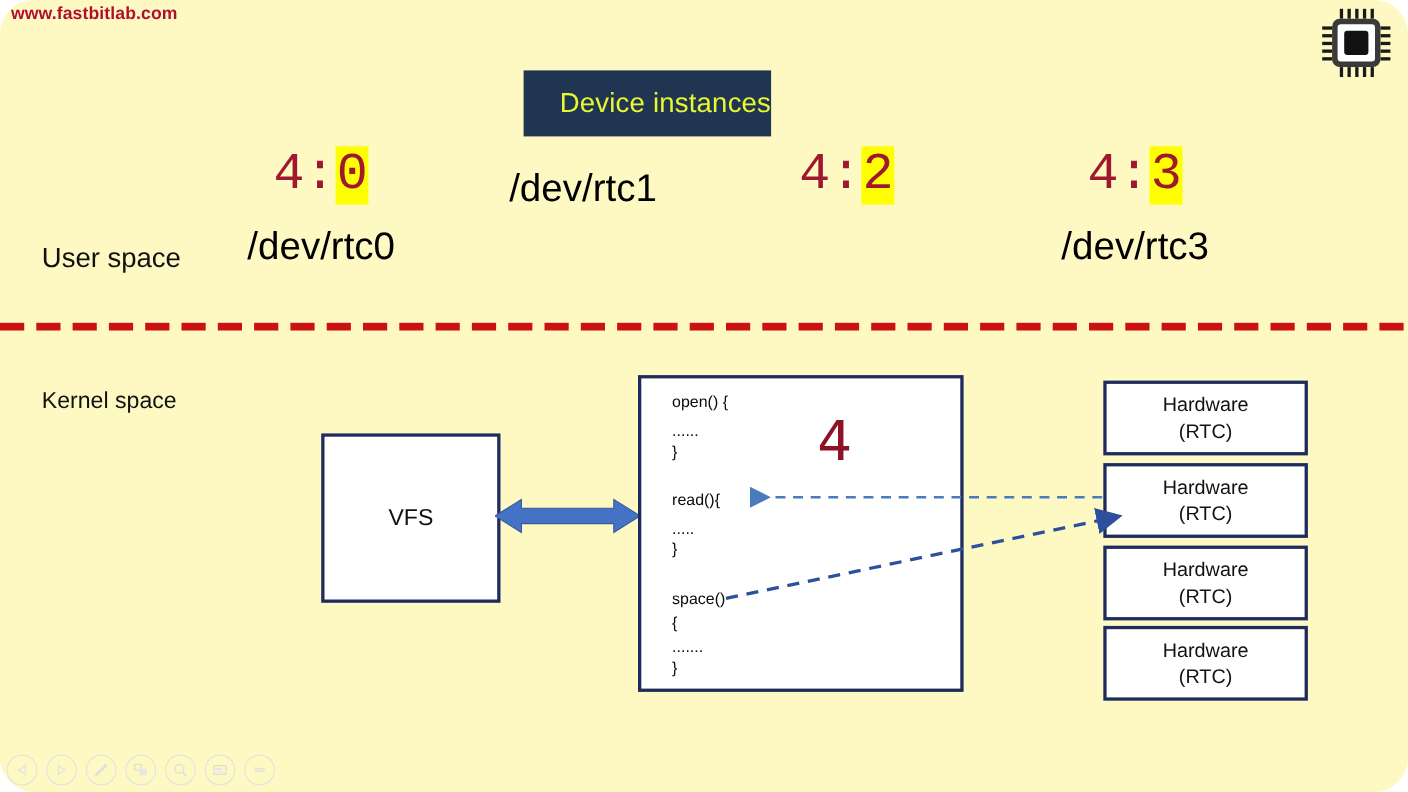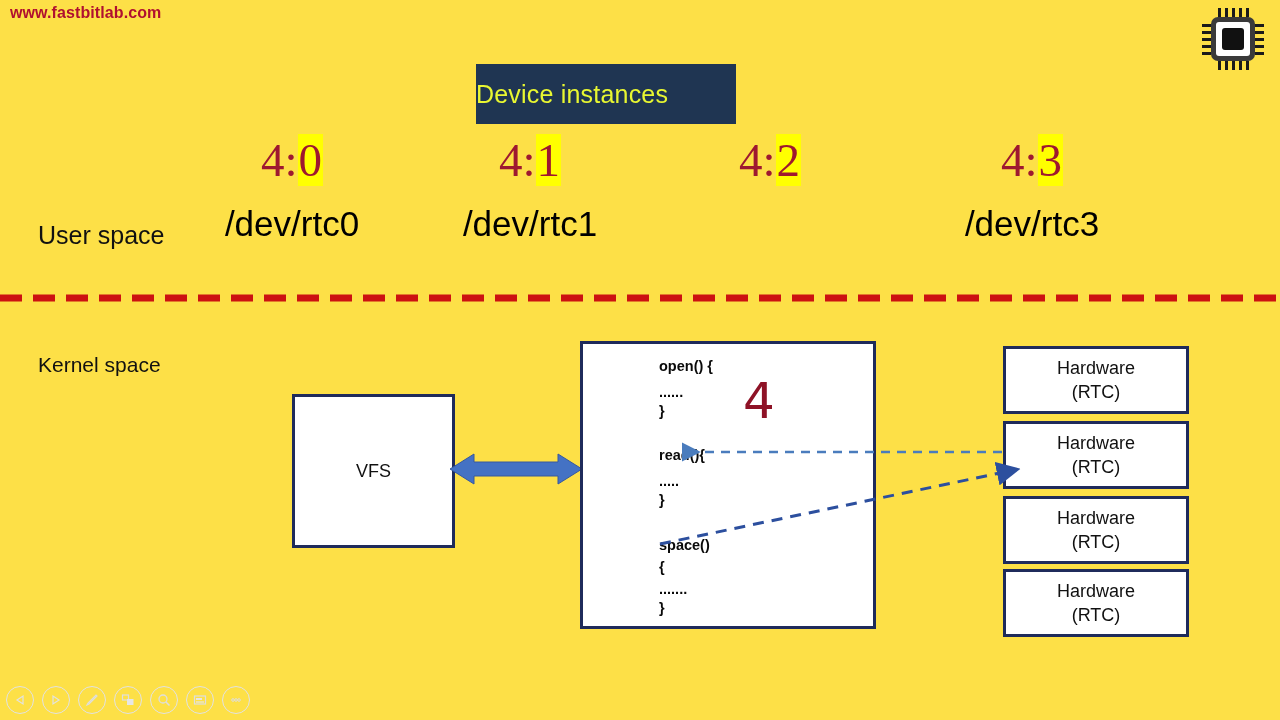--- a/index.html
+++ b/index.html
@@ -7,22 +7,23 @@
     padding: 0;
     background: #ffffff;
   }
   body {
     font-family: "Liberation Sans", sans-serif;
   }
   #slide {
     position: relative;
     width: 1280px;
     height: 720px;
-    background: #fde047;
+    background: #fef9c3;
     overflow: hidden;
+    border-radius: 31px;
   }
 
   
   .watermark {
     position: absolute;
     left: 10px;
     top: 4px;
     font-size: 16px;
     font-weight: bold;
     color: #b01030;
@@ -36,46 +37,46 @@
     top: 6px;
     width: 66px;
     height: 66px;
   }
 
   
   .banner {
     position: absolute;
     left: 476px;
     top: 64px;
-    width: 260px;
+    width: 225px;
     height: 60px;
     background: #1f3552;
     display: flex;
     align-items: center;
-    justify-content: flex-start;
+    justify-content: flex-end;
   }
   .banner-text {
     color: #e8f731;
     font-size: 25px;
     letter-spacing: 0.2px;
   }
 
   
   .device {
     position: absolute;
     top: 134px;
     width: 240px;
     text-align: center;
   }
   .dev-num {
     font-size: 47px;
     color: #9e1830;
     line-height: 52px;
     white-space: nowrap;
-    font-family: Liberation Serif, serif;
+    font-family: Liberation Mono, monospace;
   }
   .dev-num .minor {
     background: #ffff00;
     padding: 0 1px;
   }
   .dev-path {
     font-size: 35px;
     color: #000000;
     line-height: 44px;
     margin-top: 16px;
@@ -109,21 +110,21 @@
     top: 394px;
     width: 157px;
     height: 148px;
     border: 3px solid #1f2b5b;
     background: #ffffff;
     display: flex;
     align-items: center;
     justify-content: center;
   }
   .vfs-text {
-    font-size: 18px;
+    font-size: 21px;
     color: #111111;
   }
 
   
   .bidir-arrow {
     position: absolute;
     left: 450px;
     top: 448px;
     width: 132px;
     height: 42px;
@@ -136,25 +137,24 @@
     top: 341px;
     width: 290px;
     height: 282px;
     border: 3px solid #1f2b5b;
     background: #ffffff;
   }
   .code-line {
     position: absolute;
     left: 28px;
     font-size: 14.5px;
-    font-weight: bold;
+    font-weight: normal;
     color: #0a0a0a;
     font-family: "Liberation Sans", sans-serif;
     white-space: nowrap;
-    margin-left: 48px;
   }
   .big-four {
     position: absolute;
     left: 160px;
     top: 28px;
     font-size: 50px;
     color: #8e1226;
     font-family: "DejaVu Sans", sans-serif;
   }
   .driver-caption {
@@ -259,21 +259,20 @@
   </div>
 
   <div class="space-label user-space-label">User space</div>
 
   <div class="device" style="left:172px;">
     <div class="dev-num"><span>4</span><span>:</span><span class="minor">0</span></div>
     <div class="dev-path">/dev/rtc0</div>
   </div>
 
   <div class="device" style="left:410px;">
-    <div class="dev-num"><span>4</span><span>:</span><span class="minor">1</span></div>
     <div class="dev-path">/dev/rtc1</div>
   </div>
 
   <div class="device" style="left:650px;">
     <div class="dev-num"><span>4</span><span>:</span><span class="minor">2</span></div>
   </div>
 
   <div class="device" style="left:912px;">
     <div class="dev-num"><span>4</span><span>:</span><span class="minor">3</span></div>
     <div class="dev-path">/dev/rtc3</div>

